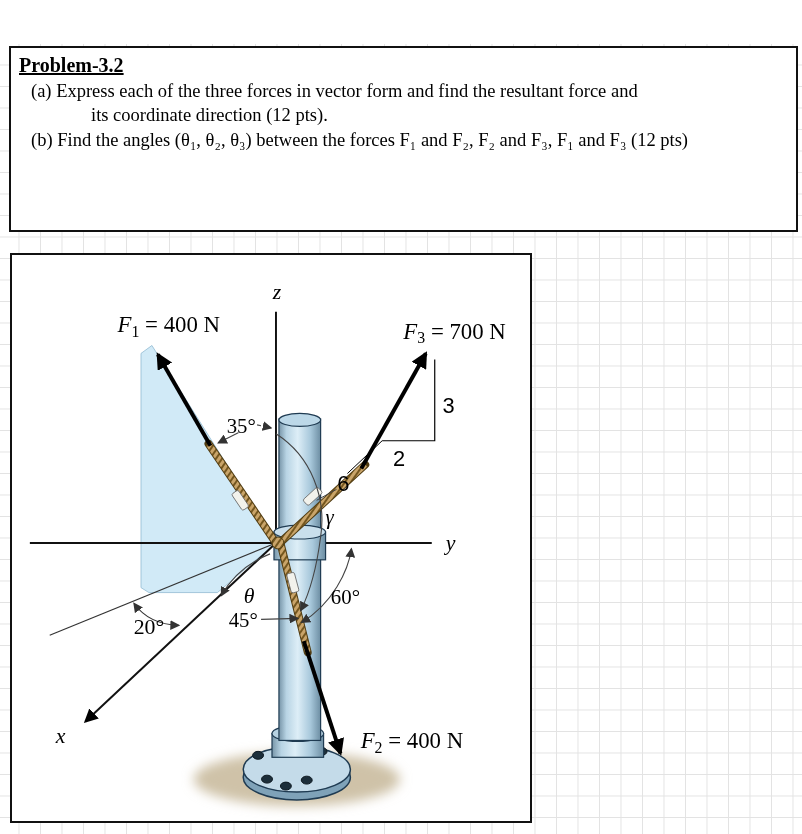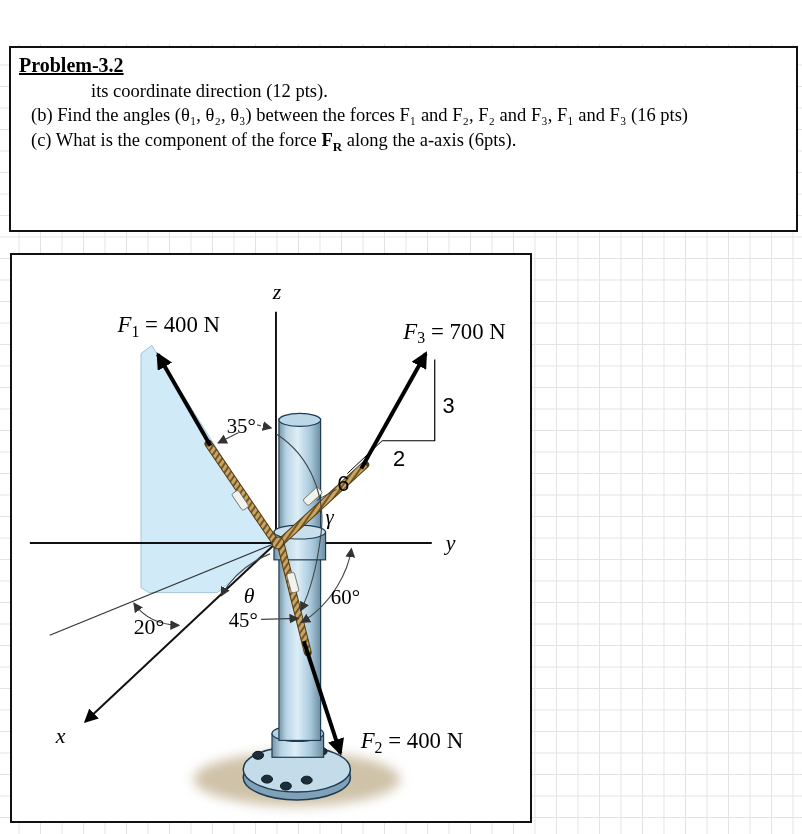--- a/index.html
+++ b/index.html
@@ -23,23 +23,23 @@
   .sans{font-family:"Liberation Sans",sans-serif;}
 </style>
 </head>
 <body>
 
 <div class="page">
   <div class="gridbg"></div>
 
   <div class="textbox">
     <div class="ptitle">Problem-3.2</div>
+    <div class="line item">(a) Express each of the three forces in vector form and find the resultant force and</div>
     <div class="line item2">its coordinate direction (12 pts).</div>
-    <div class="line item">(b) Find the angles (θ₁, θ₂, θ₃) between the forces F₁ and F₂, F₂ and F₃,  F₁ and F₃ (16 pts)</div>
-    <div class="line item"><span>(c) What is the component of the force </span><span class="frbold"><span>F</span><sub>R</sub></span><span> along the a-axis (6pts).</span></div>
+    <div class="line item">(b) Find the angles (θ₁, θ₂, θ₃) between the forces F₁ and F₂, F₂ and F₃,  F₁ and F₃ (12 pts)</div>
   </div>
 
   <div class="figurebox">
     <svg width="518" height="566" viewBox="0 0 522 570">
       <defs>
         <linearGradient id="pg" x1="0" y1="0" x2="1" y2="0">
           <stop offset="0" stop-color="#7795a8"></stop>
           <stop offset="0.18" stop-color="#b8d4e4"></stop>
           <stop offset="0.45" stop-color="#ddeef7"></stop>
           <stop offset="0.75" stop-color="#a9c9dc"></stop>

